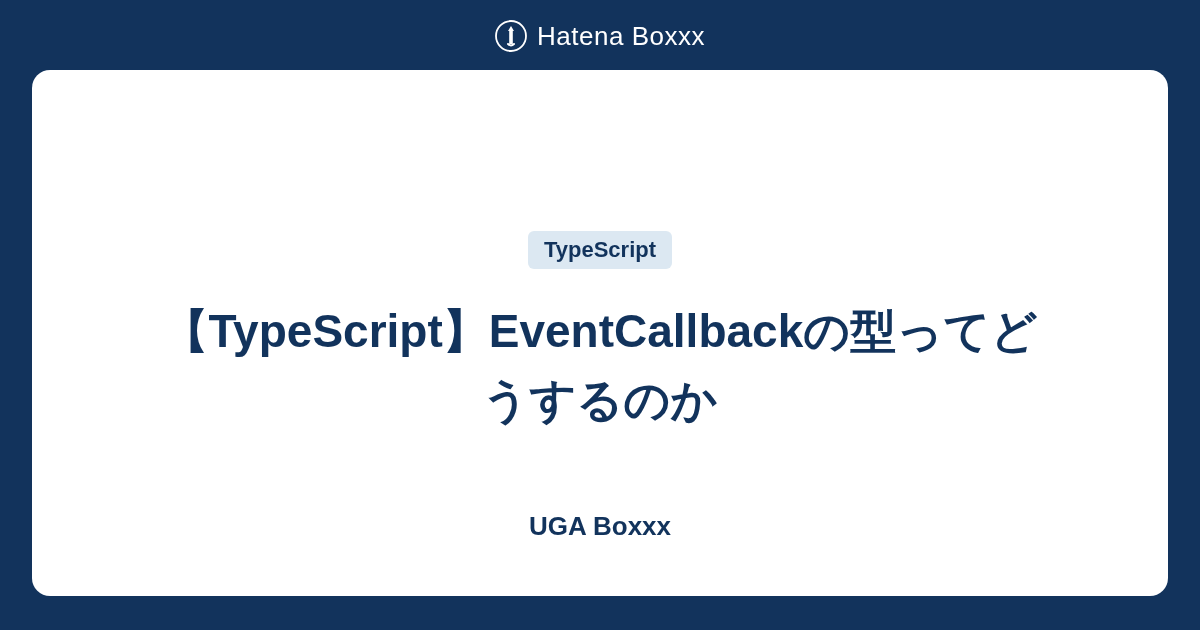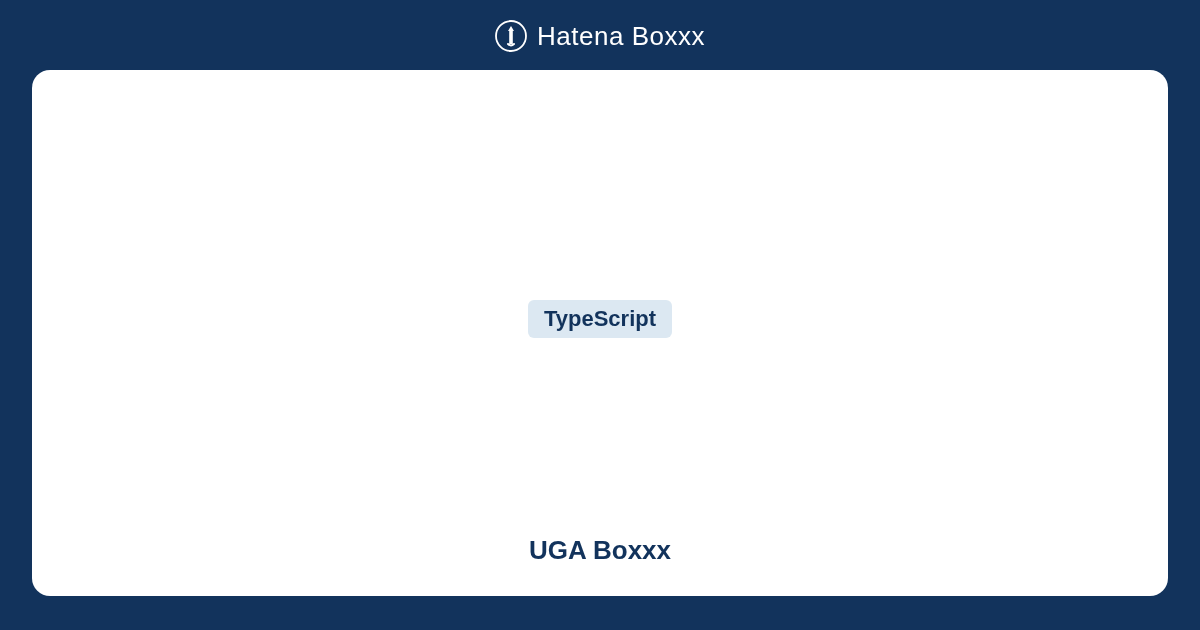--- a/index.html
+++ b/index.html
@@ -57,21 +57,21 @@
     .title {
       color: #12335c;
       font-size: 46px;
       font-weight: 700;
       text-align: center;
       line-height: 1.5;
       max-width: 900px;
     }
     .author {
       position: absolute;
-      bottom: 30px;
+      bottom: 54px;
       color: #12335c;
       font-size: 26px;
       font-weight: 700;
     }
   </style>
 </head>
 <body>
 
 <div class="header">
   <span class="logo-icon">
@@ -80,14 +80,15 @@
       <path d="M 16 6 L 13 11 L 19 11 Z" fill="#ffffff"></path>
       <rect x="14.2" y="11" width="3.6" height="13" fill="#ffffff"></rect>
       <path d="M 13 24 Q 16 27 19 24" fill="none" stroke="#ffffff" stroke-width="2" stroke-linecap="round"></path>
     </svg>
   </span>
   <span class="logo-text">Hatena Boxxx</span>
 </div>
 
 <div class="card">
   <div class="tag">TypeScript</div>
+  <h1 class="title">【TypeScript】EventCallbackの型ってどうするのか</h1>
   <div class="author">UGA Boxxx</div>
 </div>
 
 </body></html>

